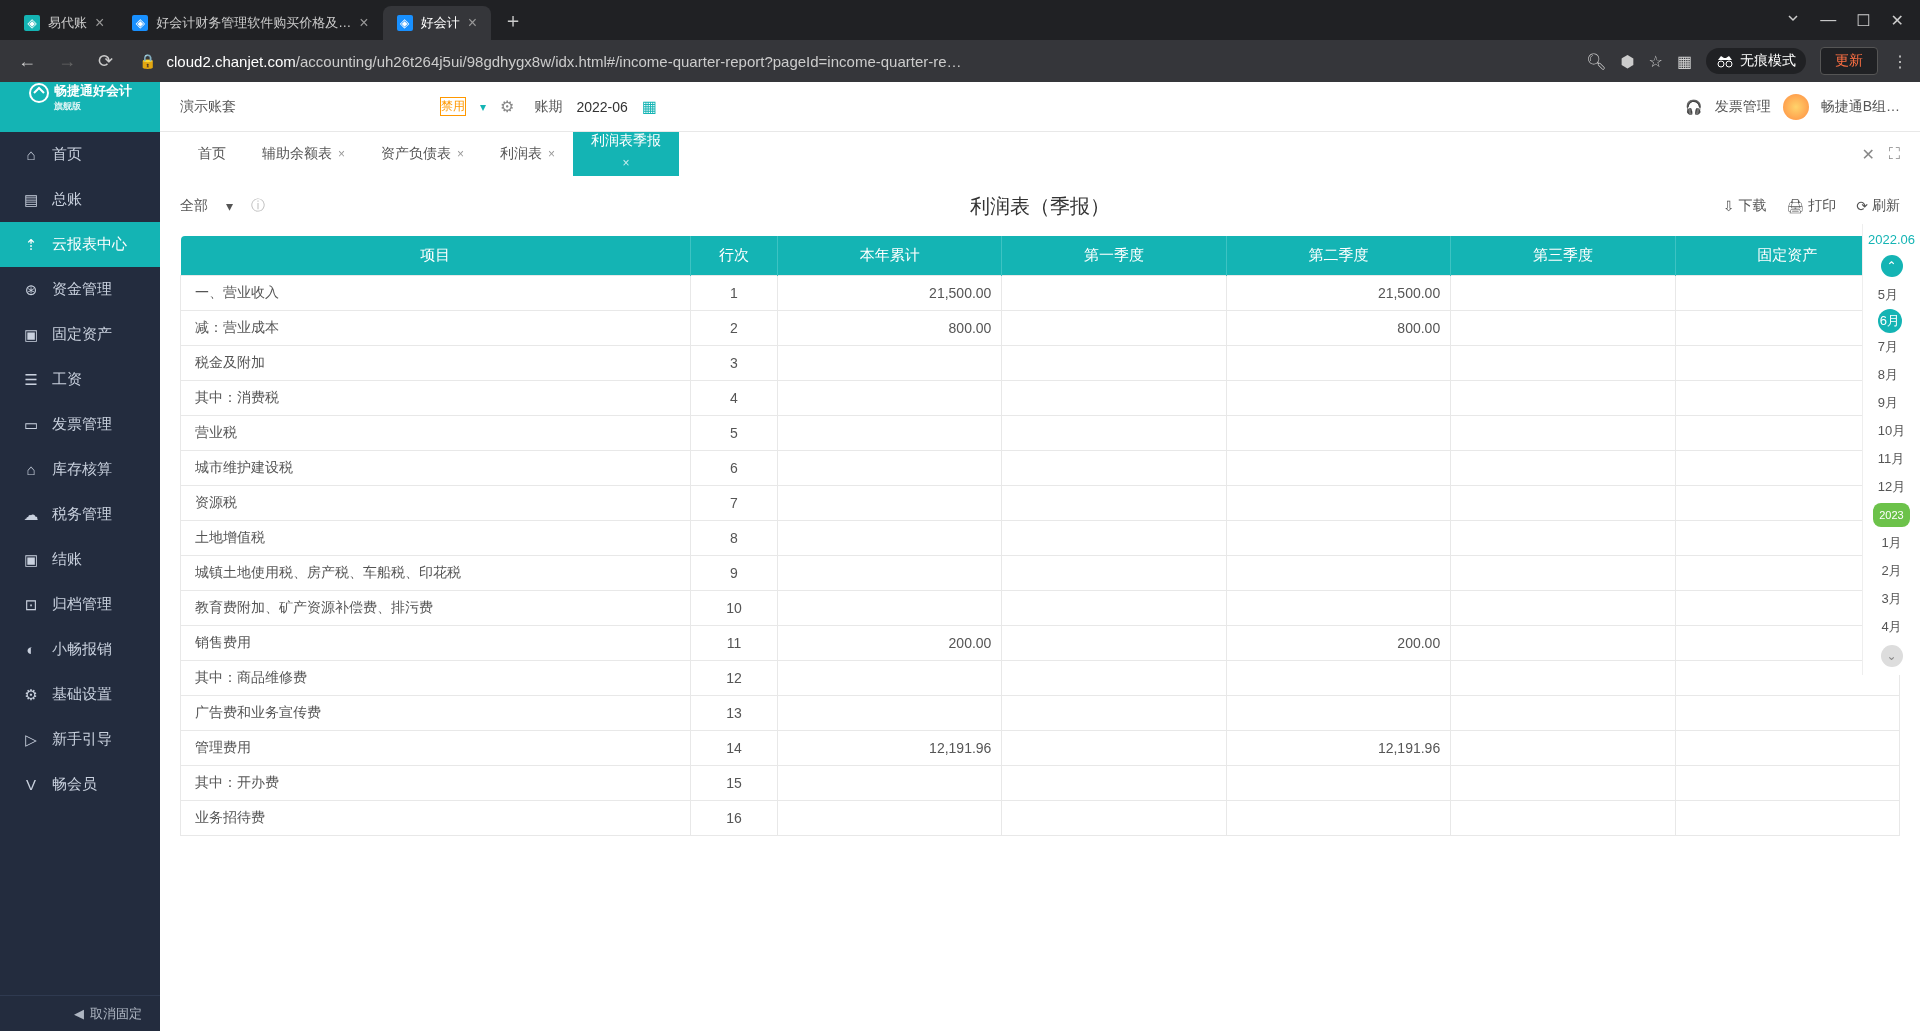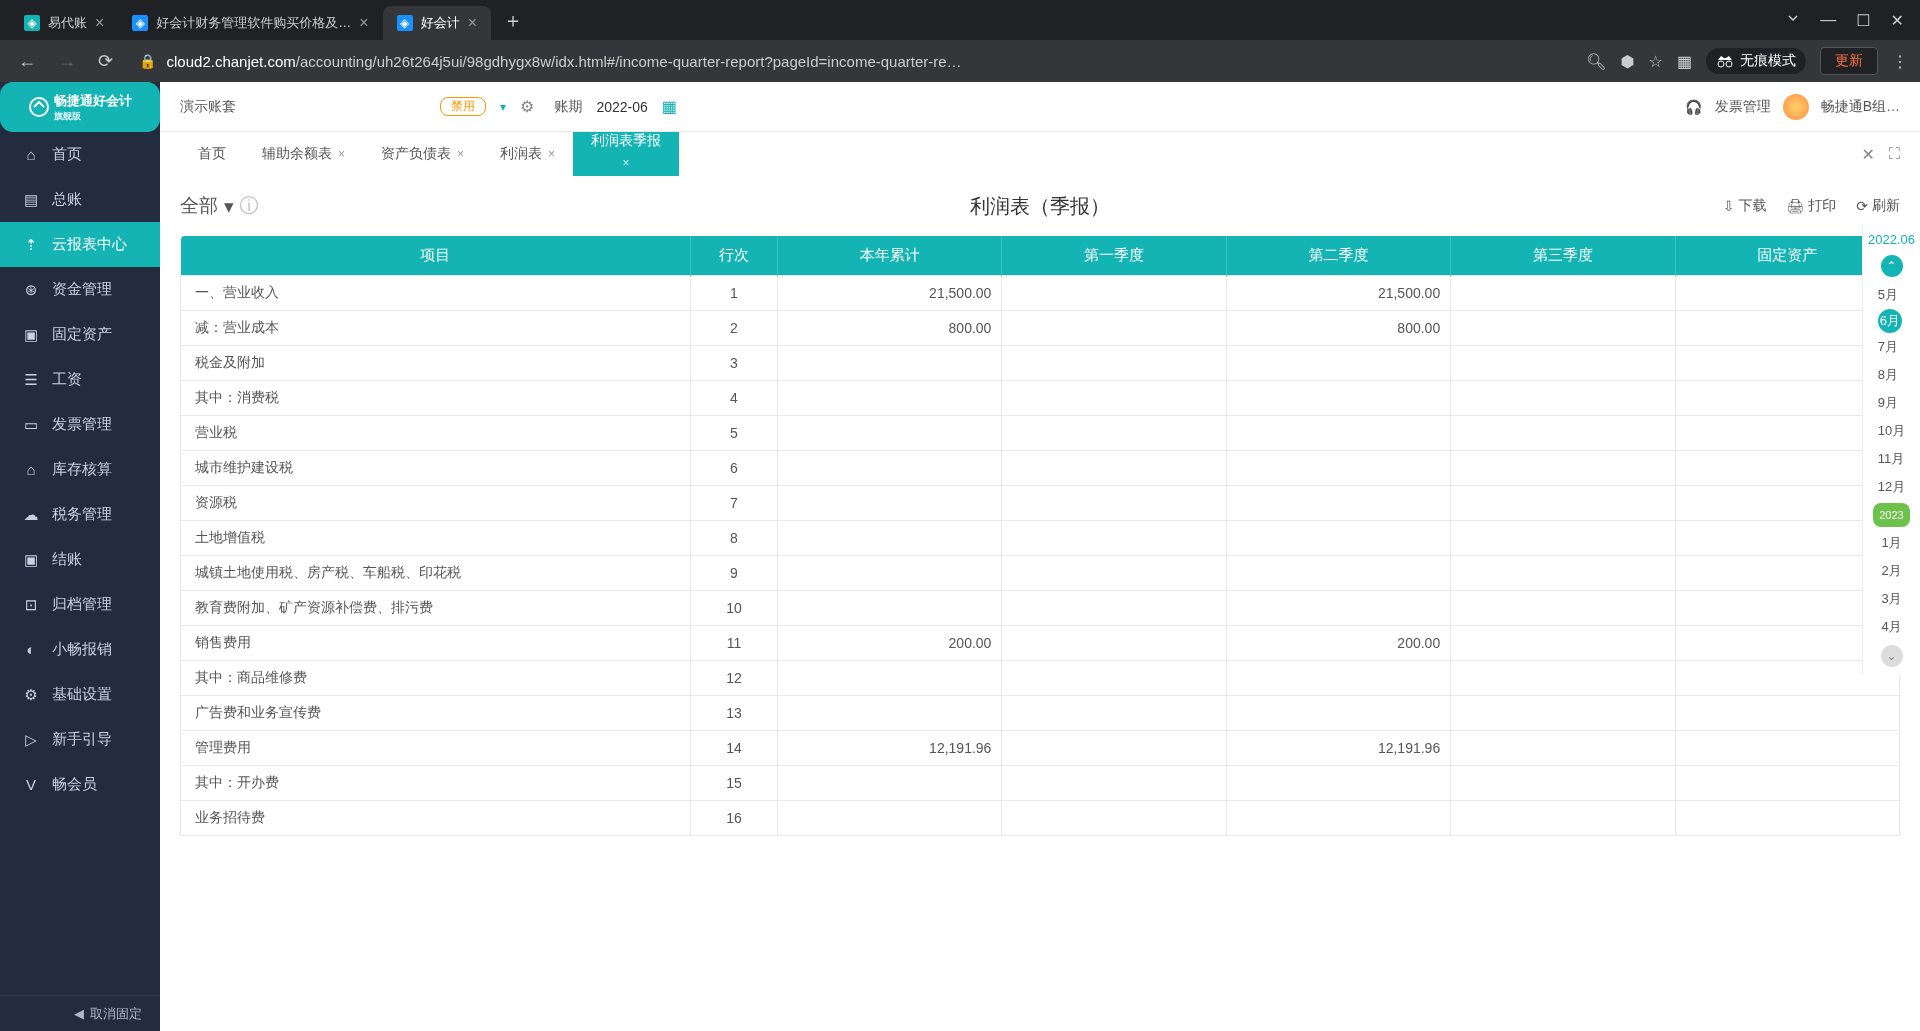--- a/index.html
+++ b/index.html
@@ -25,49 +25,49 @@
     .lock-icon { color: #ccc; font-size: 14px; }
     .url { color: #ccc; font-size: 15px; }
     .url .domain { color: #fff; }
     .addr-actions { display: flex; gap: 14px; align-items: center; color: #ccc; }
     .incognito-pill { display: flex; align-items: center; gap: 6px; color: #fff; background: #202124; padding: 4px 10px; border-radius: 14px; font-size: 14px; }
     .update-btn { background: #202124; border: 1px solid #555; color: #ff7043; padding: 4px 14px; border-radius: 4px; font-size: 14px; }
 
     
     .app { display: flex; height: 949px; }
     .sidebar { width: 160px; background: #232c3e; color: #c9d1de; display: flex; flex-direction: column; }
-    .logo { background: #14b4b4; height: 50px; display: flex; align-items: center; justify-content: center; color: #fff; font-size: 14px; font-weight: 600; gap: 4px; border-radius: 13px; }
+    .logo { background: #14b4b4; height: 50px; display: flex; align-items: flex-start; justify-content: center; color: #fff; font-size: 14px; font-weight: 600; gap: 4px; }
     .logo svg { flex-shrink: 0; }
     .side-item { height: 45px; display: flex; align-items: center; gap: 12px; padding: 0 22px; font-size: 15px; cursor: pointer; }
     .side-item.active { background: #14b4b4; color: #fff; }
     .side-item .icon { width: 18px; text-align: center; }
     .side-footer { margin-top: auto; height: 36px; display: flex; align-items: center; justify-content: flex-end; padding: 0 18px; font-size: 13px; color: #aeb6c2; gap: 6px; border-top: 1px solid #2f3a50; }
 
     .main { flex: 1; display: flex; flex-direction: column; background: #f0f2f5; position: relative; }
     .topbar { height: 50px; background: #fff; display: flex; align-items: center; padding: 0 20px; gap: 14px; border-bottom: 1px solid #e8e8e8; }
     .acct-name { color: #555; font-size: 14px; }
-    .badge-jin { border: 1px solid #ff9800; color: #ff9800; font-size: 12px; padding: 0 10px; border-radius: 8px; margin-left: 190px; }
+    .badge-jin { border: 1px solid #ff9800; color: #ff9800; font-size: 12px; padding: 0 0; border-radius: 0; margin-left: 190px; }
     .dd-icon { color: #14b4b4; font-size: 12px; }
     .gear-icon { color: #888; }
     .period-label { color: #555; font-size: 14px; margin-left: 6px; }
     .period-val { color: #333; font-size: 14px; }
     .cal-icon { color: #14b4b4; }
     .topbar-right { margin-left: auto; display: flex; align-items: center; gap: 12px; color: #555; font-size: 14px; }
     .avatar { width: 26px; height: 26px; background: radial-gradient(circle, #ffd36b, #ff8c42); border-radius: 50%; }
 
     .tabsbar { height: 44px; background: #fff; display: flex; align-items: center; padding: 0 20px; gap: 8px; }
     .ptab { height: 44px; display: flex; align-items: center; padding: 0 18px; color: #555; font-size: 14px; gap: 6px; }
     .ptab.active { background: #14b4b4; color: #fff; flex-direction: column; }
     .ptab .close { font-size: 12px; color: #999; }
     .ptab.active .close { color: #cdeeee; }
     .tabs-right { margin-left: auto; display: flex; gap: 14px; color: #888; }
 
     .content { flex: 1; background: #fff; margin: 0; padding: 10px 20px 0 20px; display: flex; flex-direction: column; position: relative; }
     .toolbar { height: 40px; display: flex; align-items: center; }
-    .filter-all { color: #555; font-size: 19px; display: flex; gap: 6px; align-items: center; }
+    .filter-all { color: #555; font-size: 14px; display: flex; gap: 18px; align-items: center; }
     .page-title { position: absolute; left: 50%; transform: translateX(-50%); font-size: 20px; color: #333; }
     .tool-actions { margin-left: auto; display: flex; gap: 20px; color: #555; font-size: 14px; }
     .tool-actions span { display: flex; gap: 4px; align-items: center; }
 
     .table-wrap { flex: 1; overflow: auto; margin-top: 10px; position: relative; }
     table { width: 100%; border-collapse: collapse; }
     thead th { background: #14b4b4; color: #fff; font-weight: 400; font-size: 15px; padding: 10px 8px; border-right: 1px solid #3dc3c3; text-align: center; }
     thead th:first-child { border-top-left-radius: 4px; }
     tbody td { border: 1px solid #e8e8e8; padding: 8px 10px; font-size: 14px; color: #555; height: 35px; }
     tbody td:nth-child(1) { text-align: left; padding-left: 14px; }

